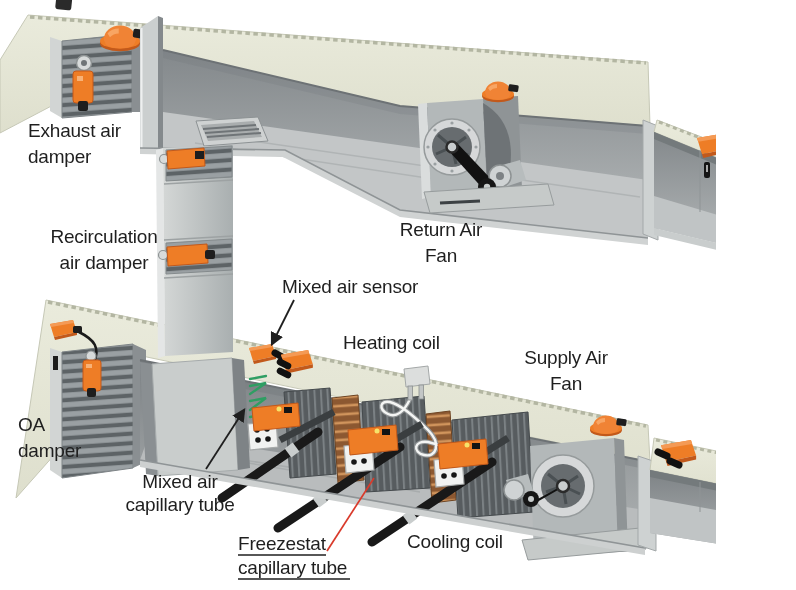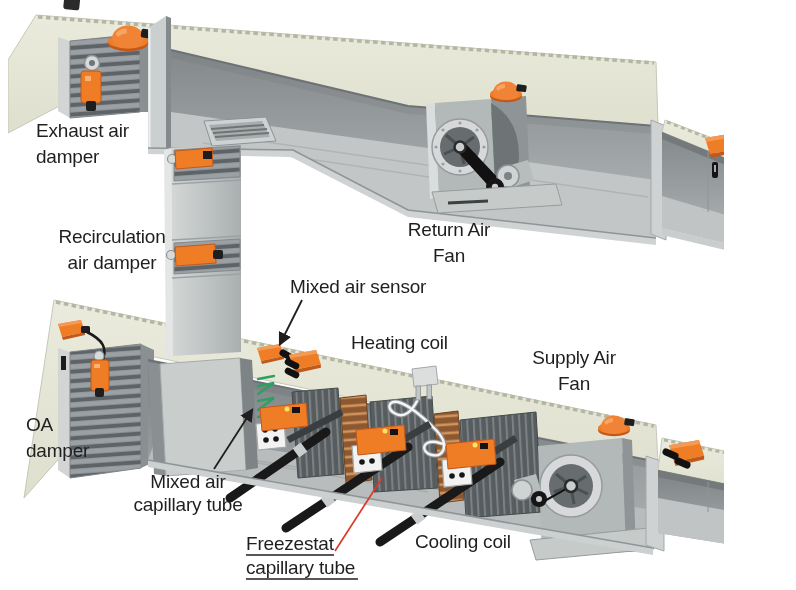--- a/index.html
+++ b/index.html
@@ -1,17 +1,17 @@
 <!DOCTYPE html>
 <html><head>
 <meta charset="utf-8">
 <style>
   html,body{margin:0;padding:0;background:#ffffff;}
   .stage{position:relative;width:716px;height:590px;background:#ffffff;overflow:hidden;
-         font-family:"Liberation Sans",sans-serif;padding-left:8px;}
+         font-family:"Liberation Sans",sans-serif;}
   svg{display:block}
   text{font-family:"Liberation Sans",sans-serif;fill:#1f1f1f;font-size:19px;letter-spacing:-0.2px;}
 </style>
 </head>
 <body>
 
 <div class="stage">
 <svg width="796" height="590" viewBox="0 0 796 590">
   <defs>
     <marker id="ah" viewBox="0 0 10 10" refX="8.2" refY="5" markerWidth="7.5" markerHeight="7.5" orient="auto-start-reverse">

